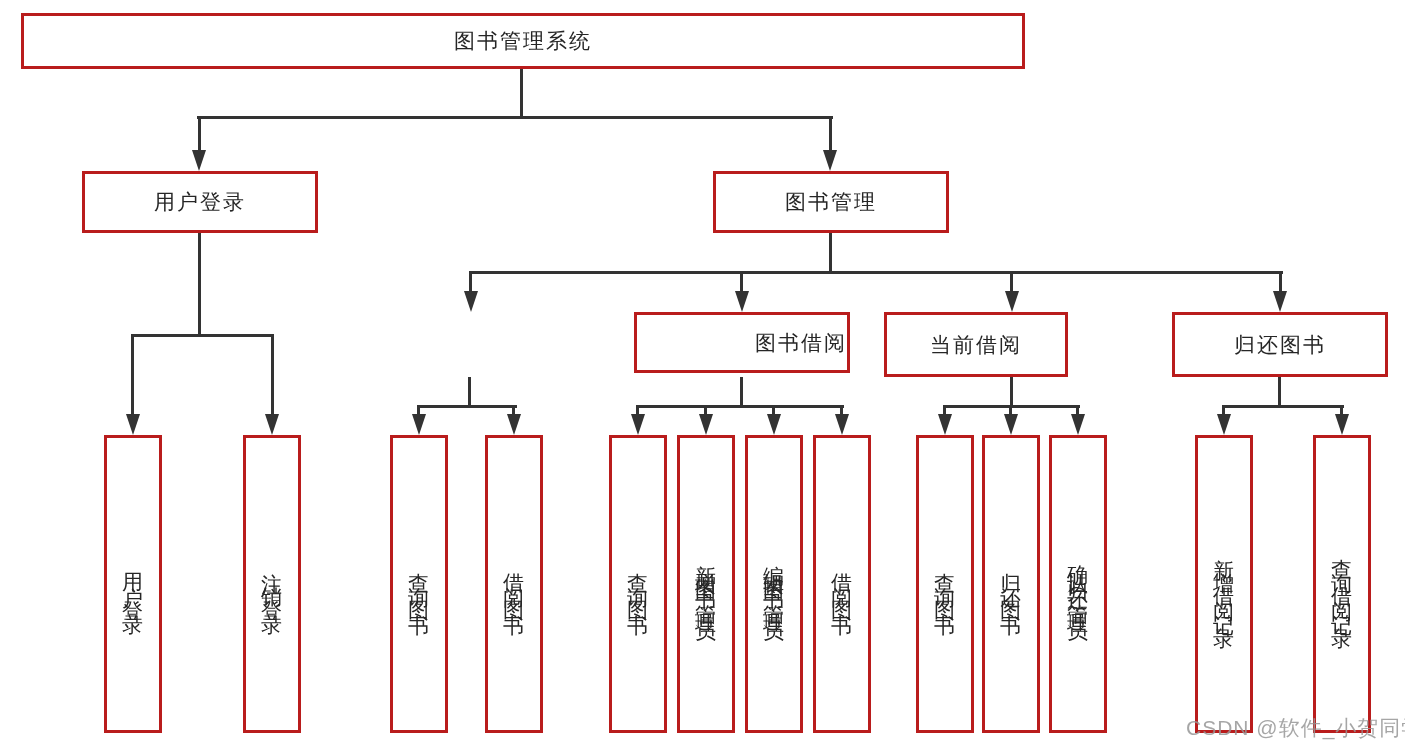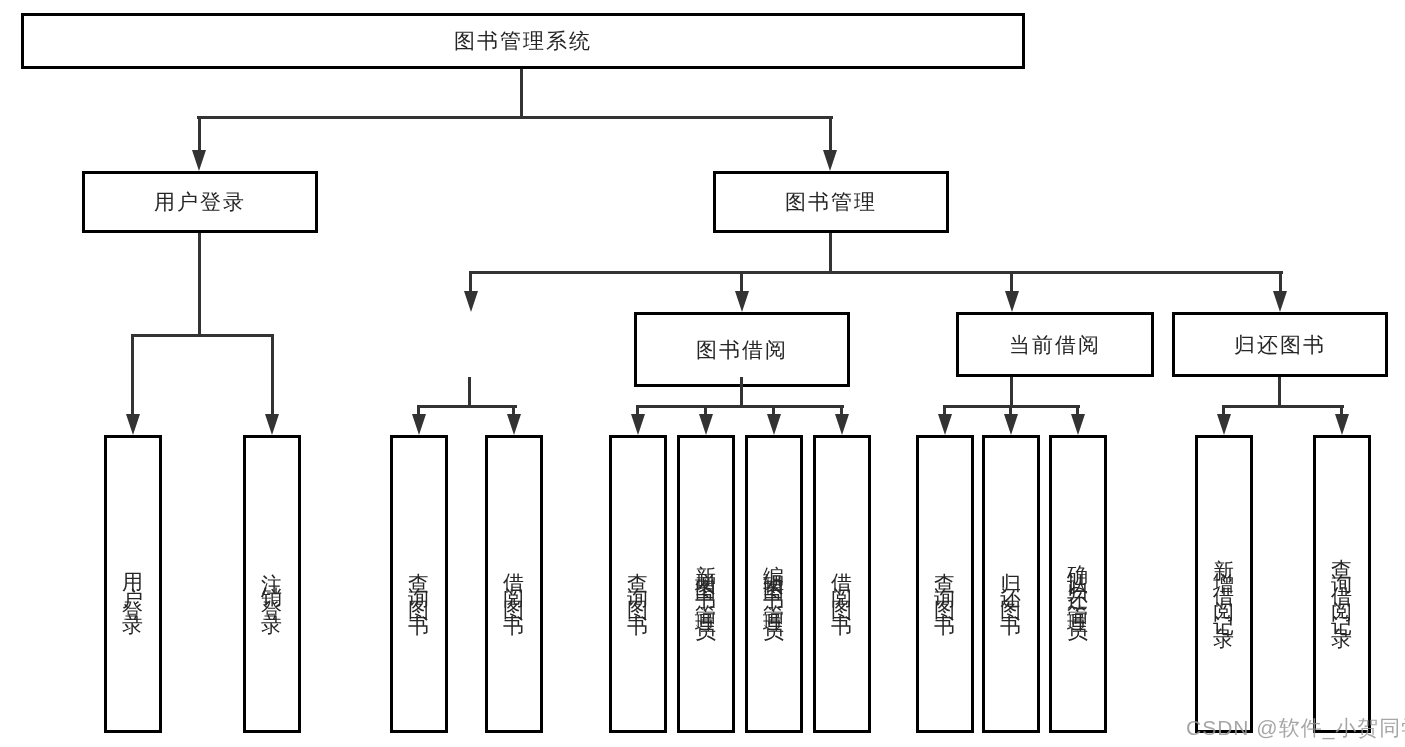--- a/index.html
+++ b/index.html
@@ -11,21 +11,21 @@
     position: relative;
     width: 1405px;
     height: 747px;
     background: #ffffff;
     overflow: hidden;
     font-family: "Liberation Sans", "DejaVu Sans", sans-serif;
   }
   .node {
     position: absolute;
     box-sizing: border-box;
-    border: 3px solid #000000;
+    border: 3px solid #b91c1c;
     background: #ffffff;
     display: flex;
     align-items: center;
     justify-content: center;
     color: #262626;
   }
   .h-label {
     font-size: 21px;
     letter-spacing: 2px;
     white-space: nowrap;
@@ -108,24 +108,24 @@
   <div class="hline" style="left:469px; top:271px; width:814px;"></div>
   <div class="vline" style="left:469px; top:271px; height:22px;"></div>
   <div class="arrow-down" style="left:464px; top:291px;"></div>
   <div class="vline" style="left:740px; top:271px; height:22px;"></div>
   <div class="arrow-down" style="left:735px; top:291px;"></div>
   <div class="vline" style="left:1010px; top:271px; height:22px;"></div>
   <div class="arrow-down" style="left:1005px; top:291px;"></div>
   <div class="vline" style="left:1279px; top:271px; height:22px;"></div>
   <div class="arrow-down" style="left:1273px; top:291px;"></div>
 
-  <div class="node" style="left:634px; top:312px; width:216px; height:75px;">
+  <div class="node" style="left:634px; top:312px; width:216px; height:61px;justify-content:flex-end;">
     <span class="h-label">图书借阅</span>
   </div>
-  <div class="node" style="left:956px; top:312px; width:198px; height:65px;">
+  <div class="node" style="left:884px; top:312px; width:184px; height:65px;">
     <span class="h-label">当前借阅</span>
   </div>
   <div class="node" style="left:1172px; top:312px; width:216px; height:65px;">
     <span class="h-label">归还图书</span>
   </div>
 
   <div class="vline" style="left:468px; top:377px; height:30px;"></div>
   <div class="vline" style="left:740px; top:377px; height:30px;"></div>
   <div class="vline" style="left:1010px; top:377px; height:30px;"></div>
   <div class="vline" style="left:1278px; top:377px; height:30px;"></div>

